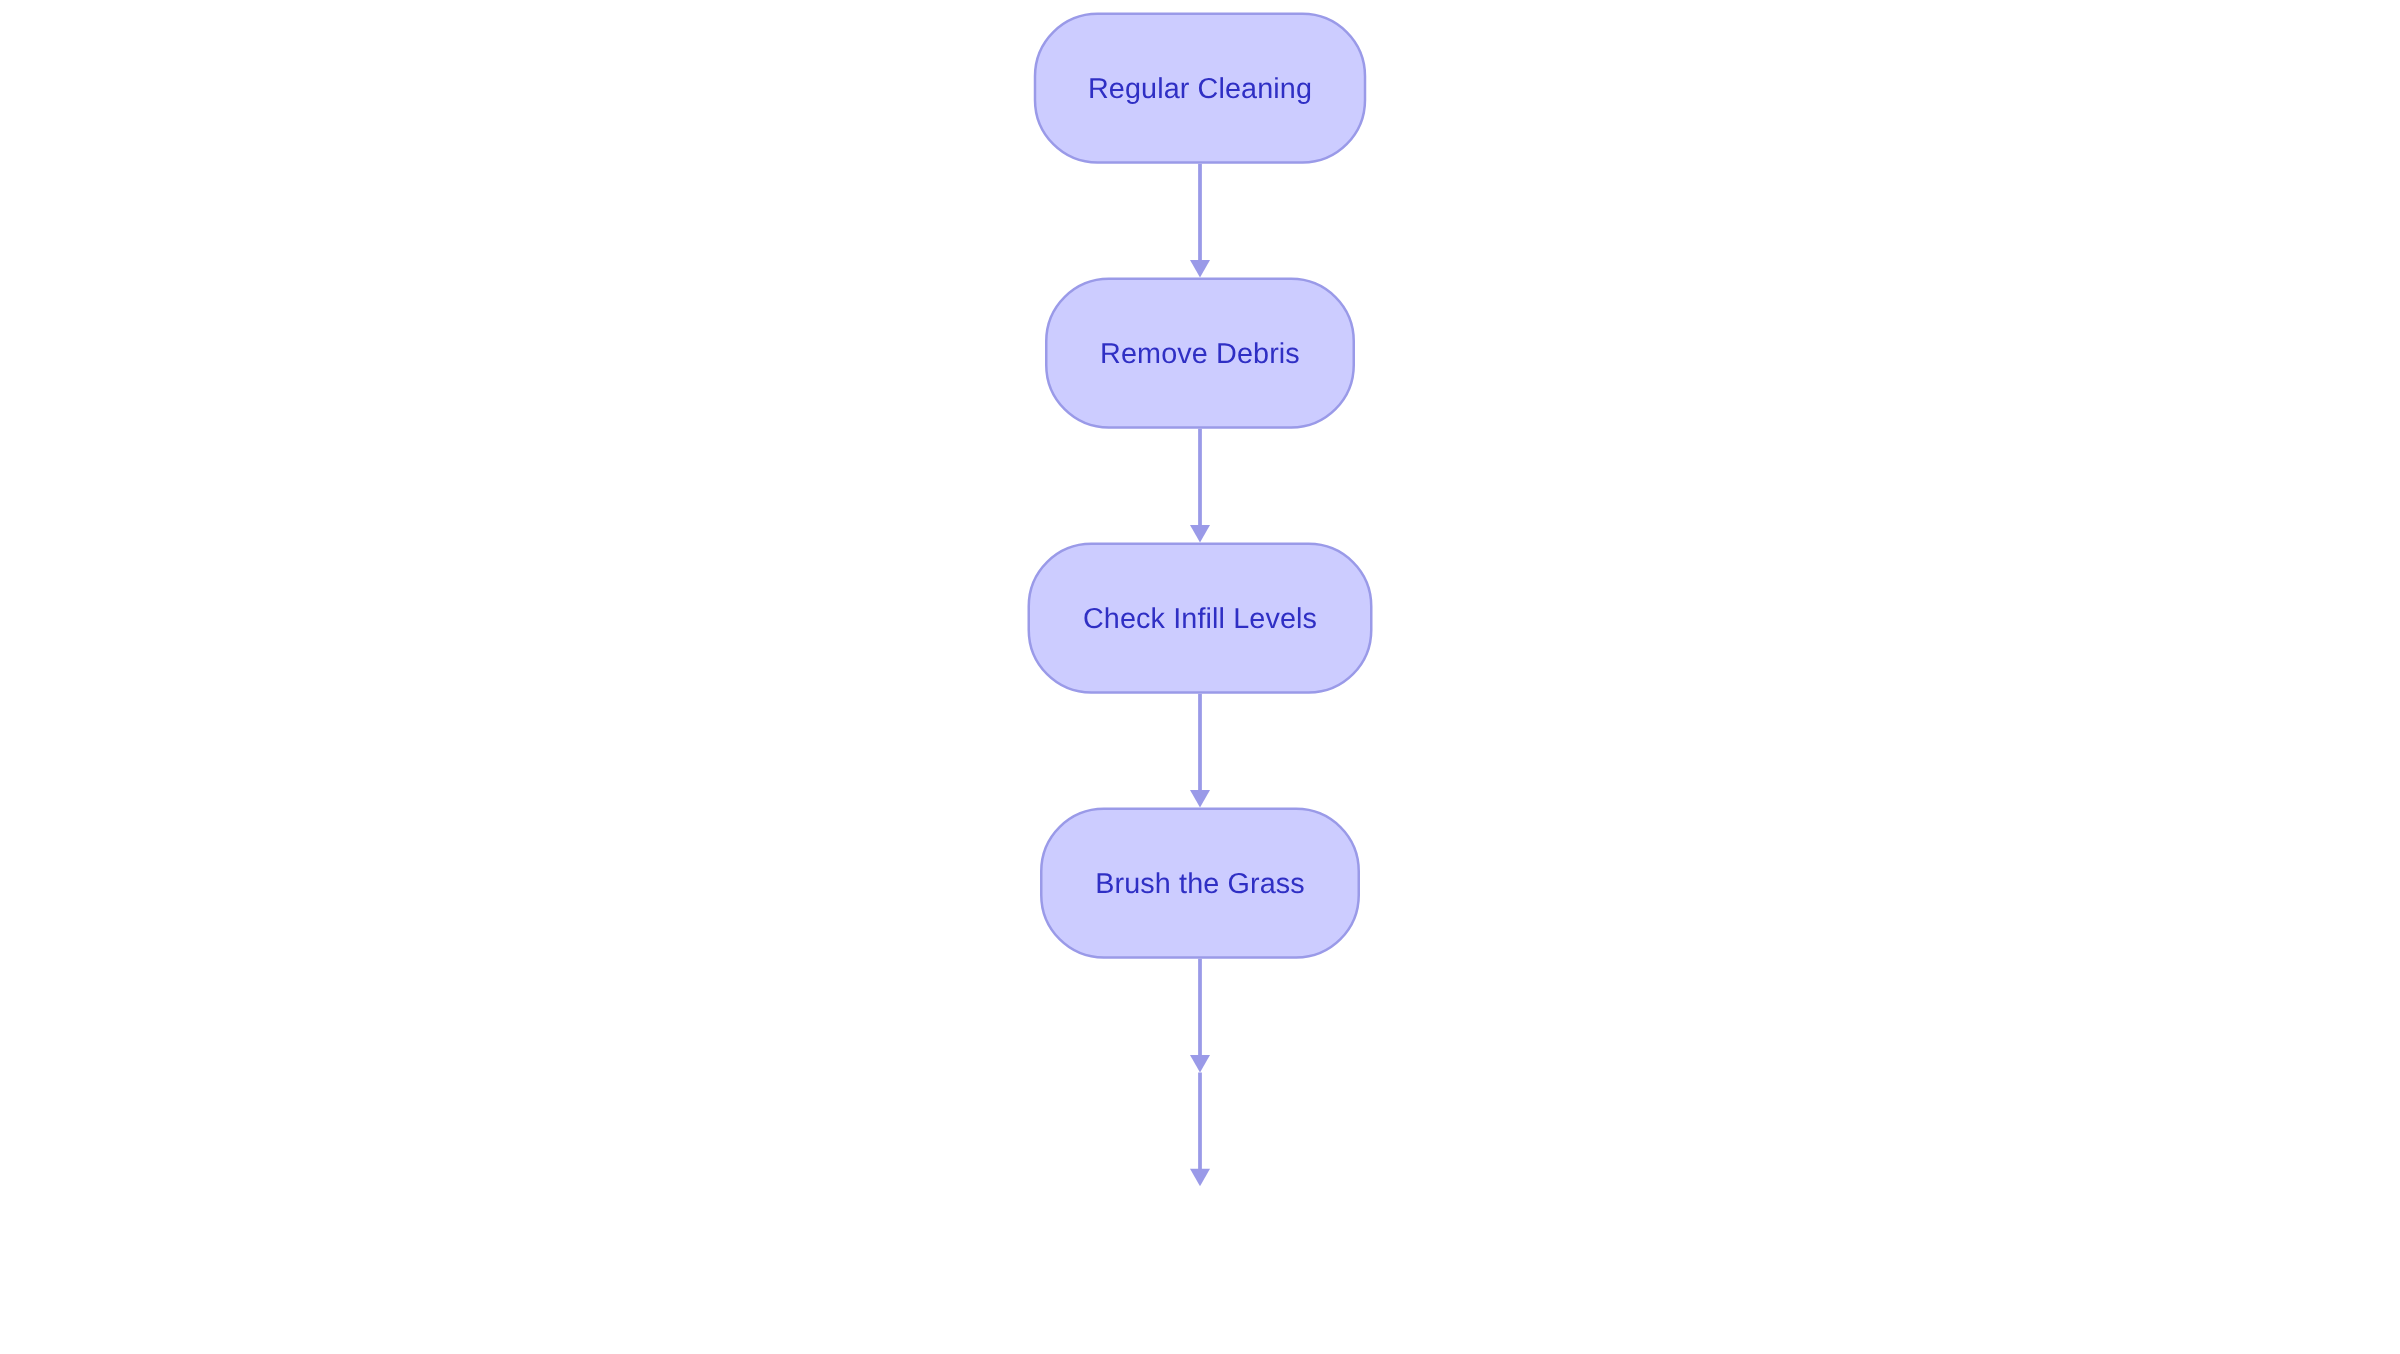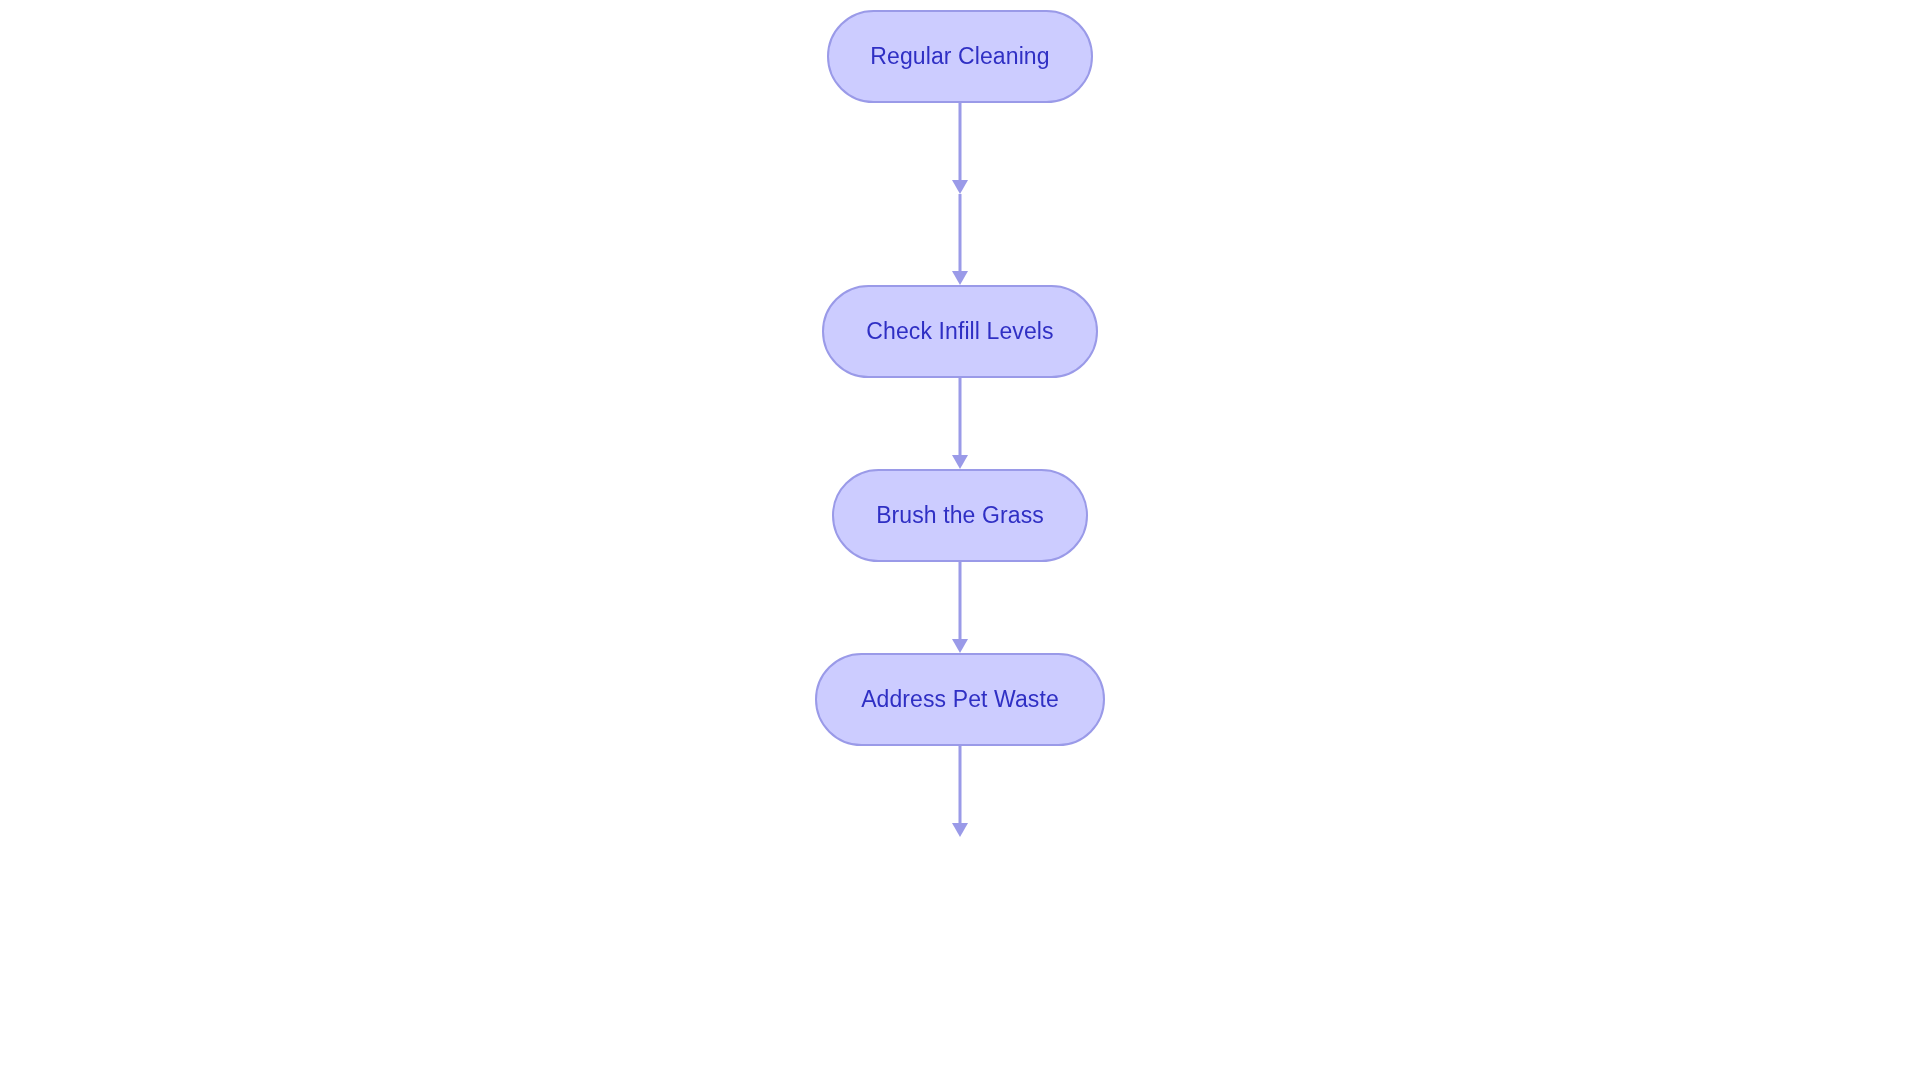--- a/index.html
+++ b/index.html
@@ -29,21 +29,21 @@
     flex-direction: column;
     align-items: center;
     justify-content: flex-start;
     padding-top: 10px;
   }
 
   .flow-node {
     display: flex;
     align-items: center;
     justify-content: center;
-    height: 93px;
+    height: 121px;
     border-radius: 51px;
     background: #ccccff;
     border: 2px solid #9a9ae8;
     color: #2f2fc4;
     font-size: 23px;
     font-weight: 400;
     letter-spacing: 0.1px;
     white-space: nowrap;
     line-height: 1;
     flex: 0 0 auto;
@@ -100,20 +100,23 @@
 
     <div class="flow-node node-w-266">
       <span class="flow-node-label">Regular Cleaning</span>
     </div>
 
     <div class="flow-connector">
       <div class="connector-line"></div>
       <div class="connector-arrowhead"></div>
     </div>
 
+    <div class="flow-node node-w-248">
+      <span class="flow-node-label">Remove Debris</span>
+    </div>
 
     <div class="flow-connector">
       <div class="connector-line"></div>
       <div class="connector-arrowhead"></div>
     </div>
 
     <div class="flow-node node-w-276">
       <span class="flow-node-label">Check Infill Levels</span>
     </div>
 
@@ -124,23 +127,20 @@
 
     <div class="flow-node node-w-256">
       <span class="flow-node-label">Brush the Grass</span>
     </div>
 
     <div class="flow-connector">
       <div class="connector-line"></div>
       <div class="connector-arrowhead"></div>
     </div>
 
-    <div class="flow-node node-w-290">
-      <span class="flow-node-label">Address Pet Waste</span>
-    </div>
 
     <div class="flow-connector">
       <div class="connector-line"></div>
       <div class="connector-arrowhead"></div>
     </div>
 
 
   </div>
 </div>
 

